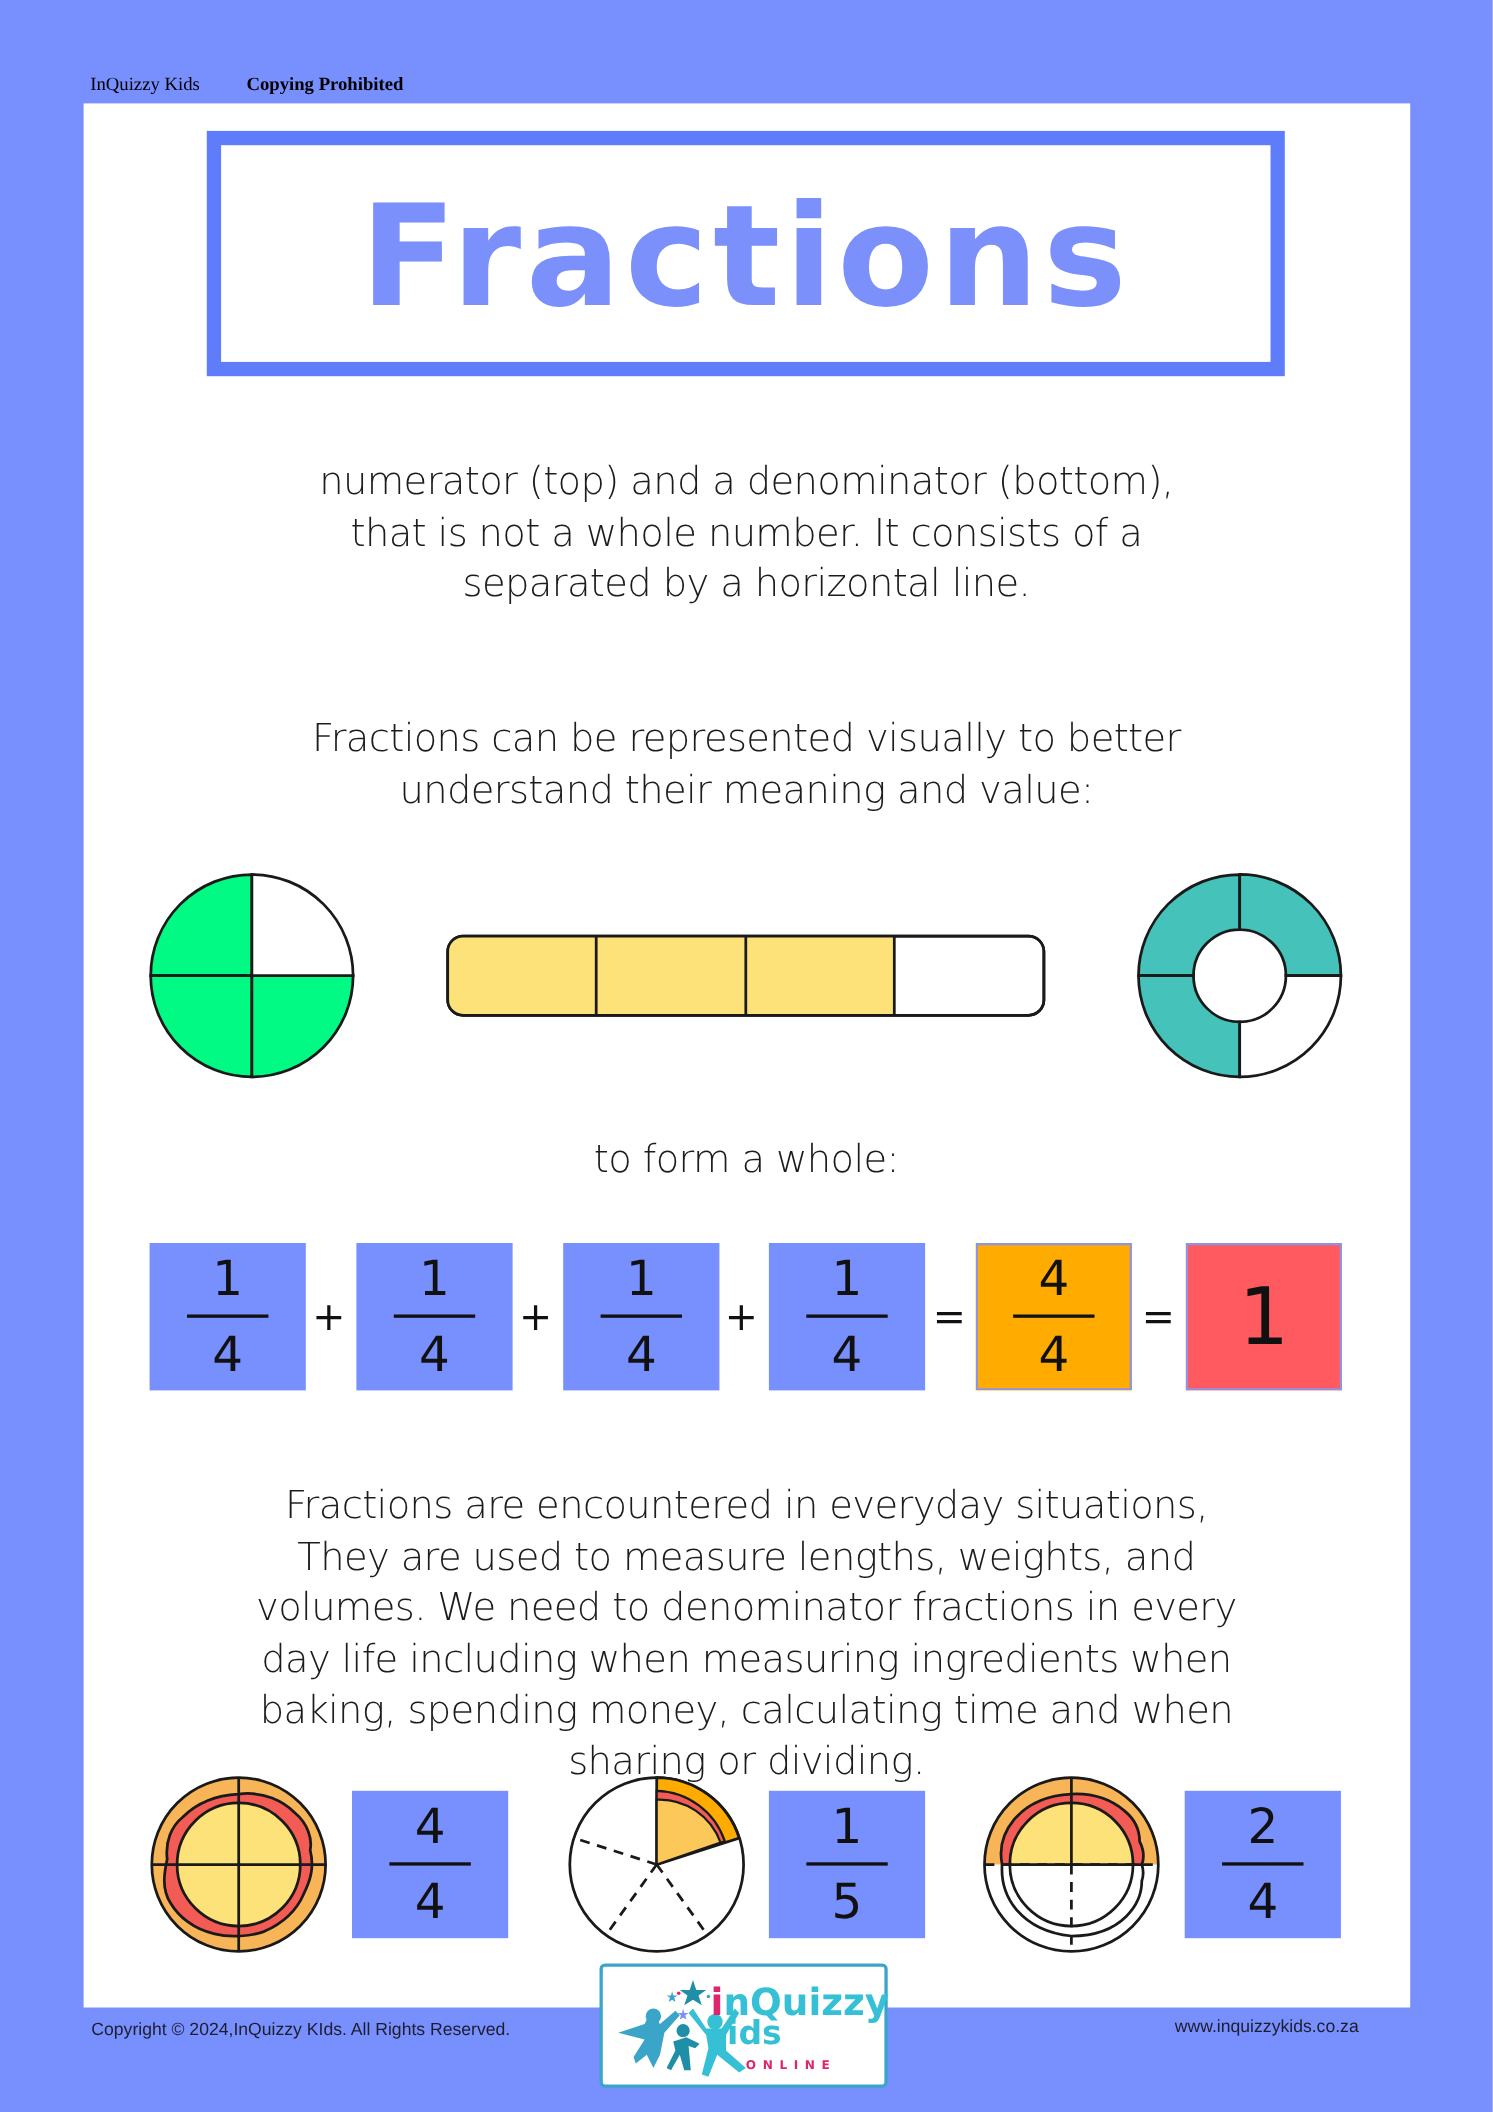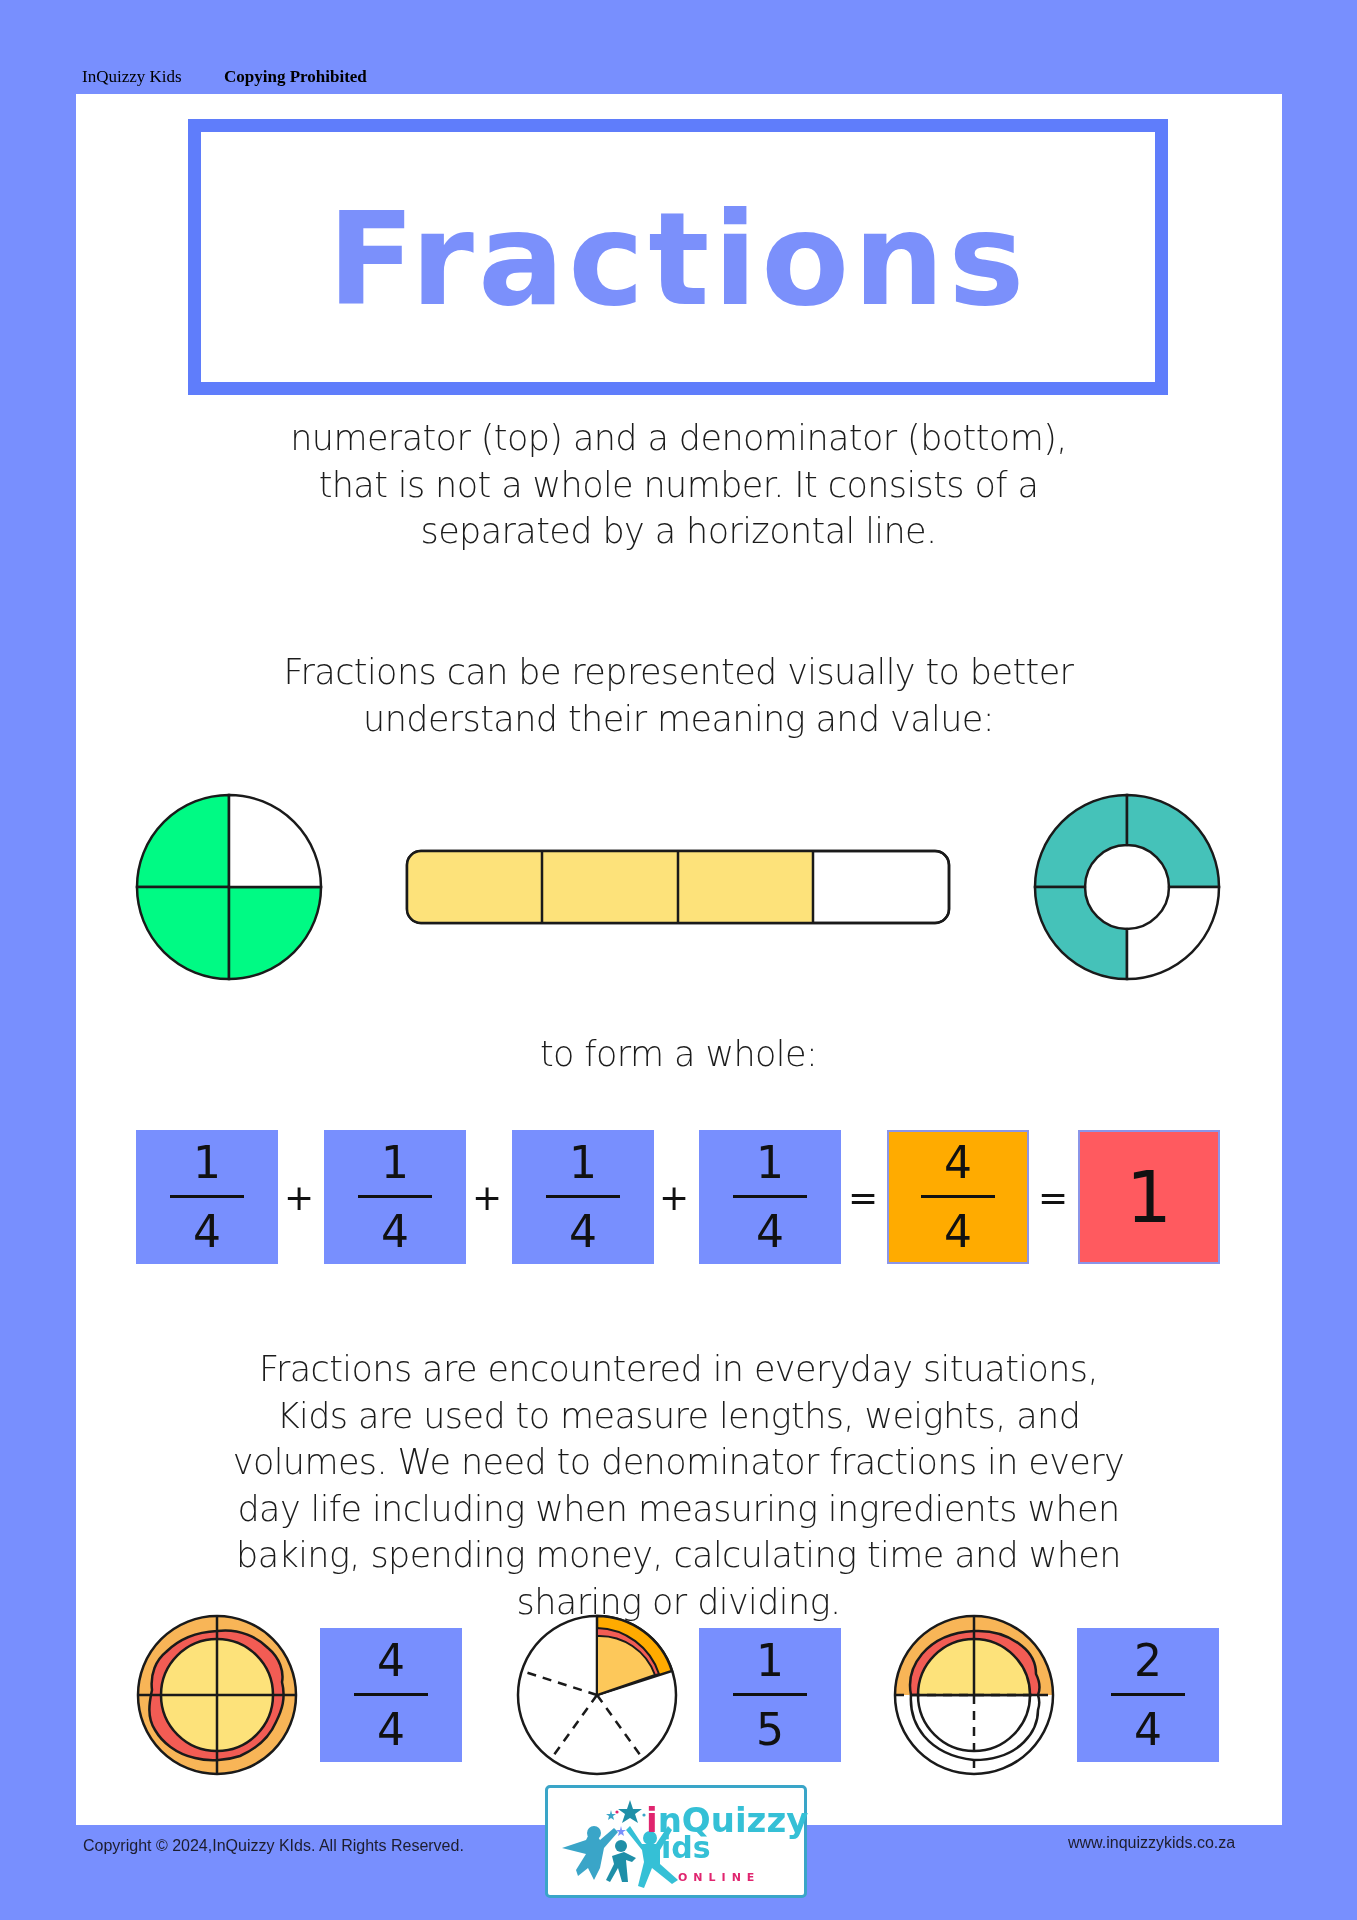--- a/index.html
+++ b/index.html
@@ -6,21 +6,21 @@
   body {
     width: 1357px; height: 1920px; position: relative; overflow: hidden;
     background: #788ffe;
     font-family: "DejaVu Sans", sans-serif;
   }
   .abs { position: absolute; }
   .topnote { top: 67px; font-size: 17px; color: #000000; font-family: Liberation Serif, serif; }
   .topnote.bold { font-weight: bold; }
   #panel { left: 76px; top: 94px; width: 1206px; height: 1731px; background: #ffffff; }
   #title-box {
-    left: 188px; top: 119px; width: 980px; height: 276px; box-sizing: border-box;
+    left: 188px; top: 119px; width: 980px; height: 223px; box-sizing: border-box;
     border: 13px solid #5f7dfb; background: #fff;
     display: flex; align-items: center; justify-content: center;
   }
   #title-text {
     font-family: "DejaVu Sans", sans-serif; font-weight: bold;
     font-size: 128px; color: #7b90fb; letter-spacing: 4px;
     line-height: 1; margin-top: 6px;
   }
   .para {
     left: 120px; width: 1117px; text-align: center; color: #1c1c1c;
@@ -126,21 +126,21 @@
   <div class="bar"></div>
   <div class="den">4</div>
 </div>
 <div class="op" style="left:1033px;">=</div>
 <div class="fbox red" style="left:1078px;top:1130px;">
   <div class="whole">1</div>
 </div>
 
 <div class="abs para" style="top:1346px;">
   <div>Fractions are encountered in everyday situations,</div>
-  <div>Kids are used to measure lengths, weights, and</div>
+  <div>They are used to measure lengths, weights, and</div>
   <div>volumes. We need to denominator fractions in every</div>
   <div>day life including when measuring ingredients when</div>
   <div>baking, spending money, calculating time and when</div>
   <div>sharing or dividing.</div>
 </div>
 
 <svg class="abs" style="left:0;top:1610px;" width="1357" height="175">
 
   <g>
     <circle cx="217" cy="85" r="79" fill="#f8b557" stroke="#1a1a1a" stroke-width="2.5"></circle>

